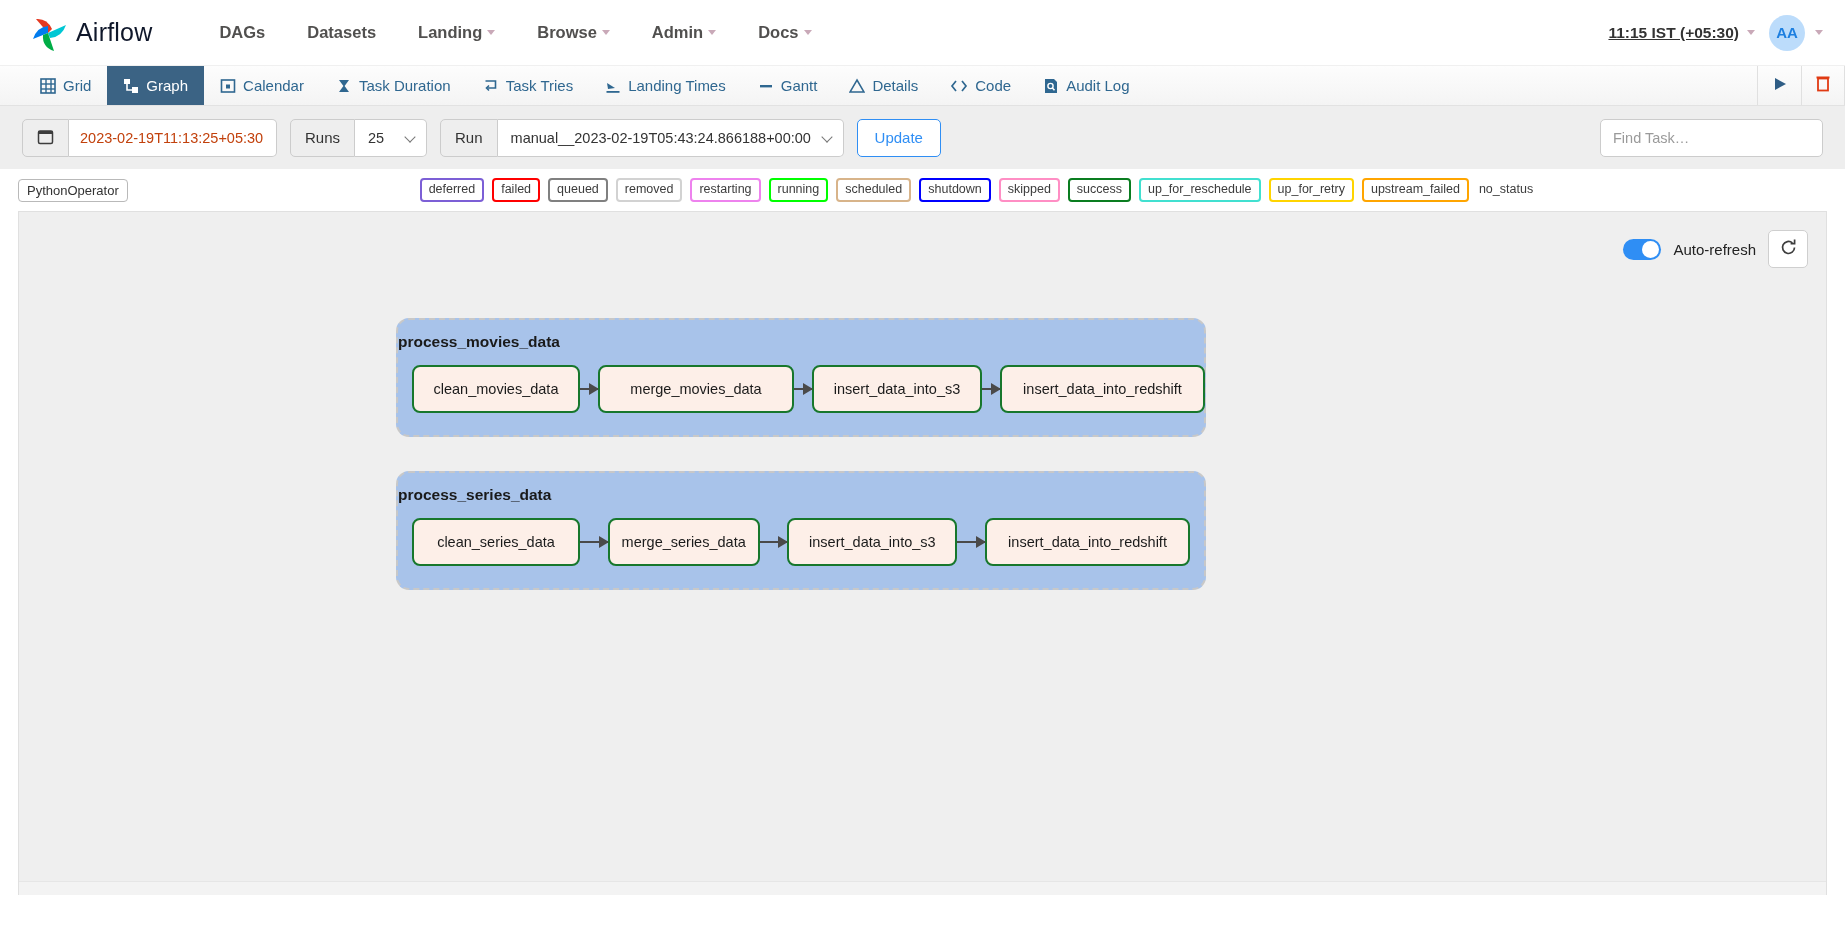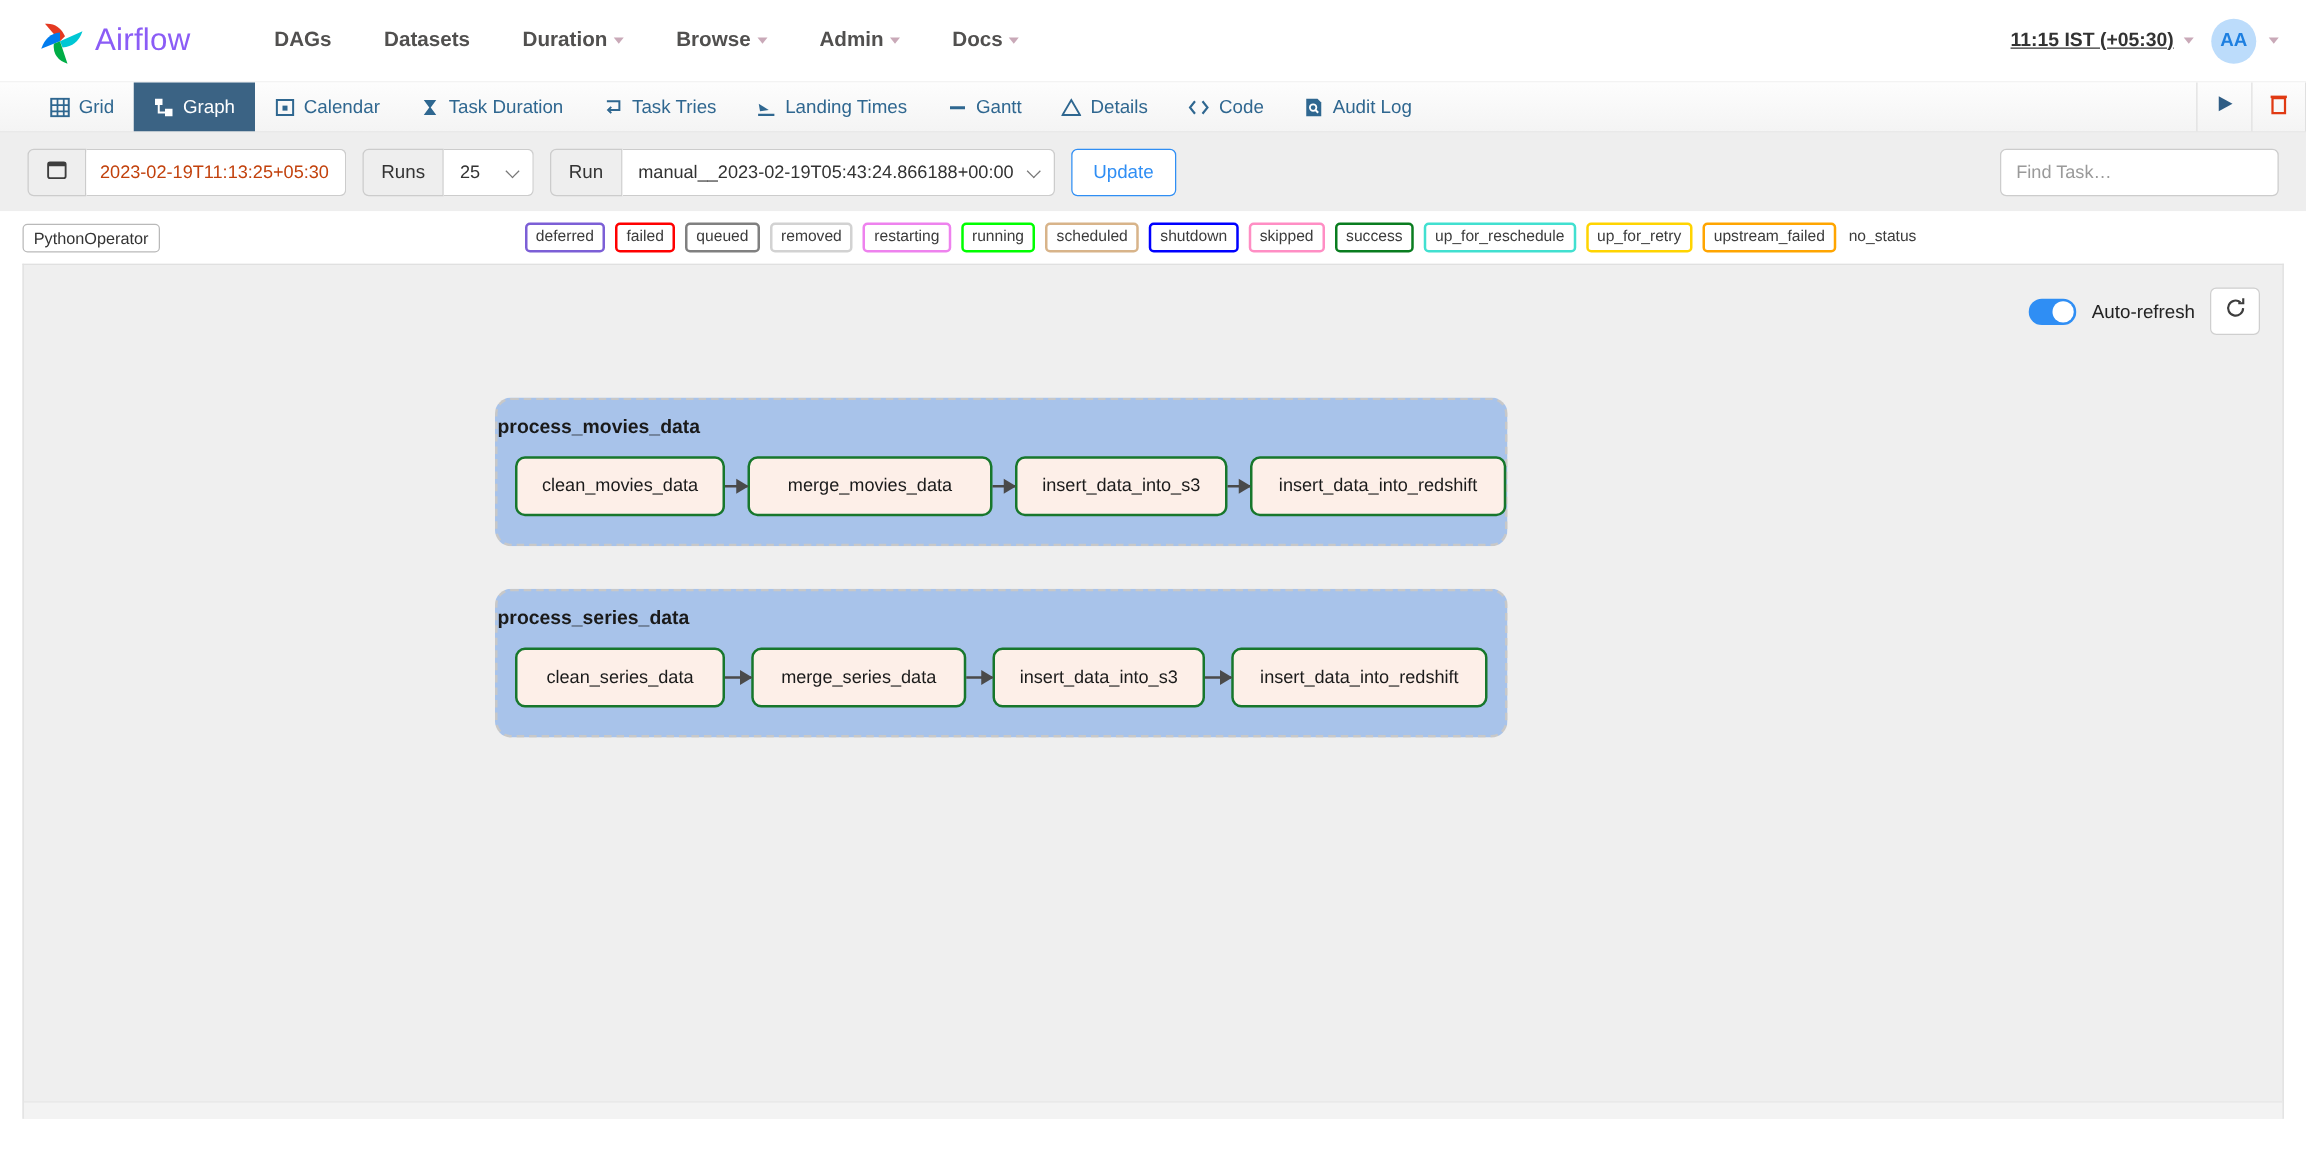--- a/index.html
+++ b/index.html
@@ -16,21 +16,21 @@
     height: 66px;
     background: #fff;
     display: flex;
     align-items: center;
     padding: 0 22px 0 26px;
     border-bottom: 1px solid #f0f0f0;
     position: relative;
   }
   .brand { display: flex; align-items: center; gap: 6px; margin-right: 46px; }
   .brand-logo { width: 44px; height: 44px; position: relative; }
-  .brand-name { font-size: 25px; color: #8b5cf6; letter-spacing: .2px; }
+  .brand-name { font-size: 25px; color: #0f172a; letter-spacing: .2px; }
   .nav-links { display: flex; align-items: center; gap: 0; }
   .nav-link {
     font-size: 16.5px; font-weight: bold; color: #51504f;
     padding: 8px 21px; cursor: pointer; white-space: nowrap;
     display: flex; align-items: center; gap: 5px;
   }
   .caret { border-left: 4.5px solid transparent; border-right: 4.5px solid transparent;
            border-top: 5px solid #c9a9b8; display: inline-block; }
   .nav-right { margin-left: auto; display: flex; align-items: center; gap: 14px; }
   .clock { font-size: 15.5px; font-weight: bold; color: #333; display: flex; align-items: center; gap: 8px; text-decoration: underline; }
@@ -192,21 +192,21 @@
   </div>
 
   <div class="nav-links">
     <div class="nav-link">
       <span>DAGs</span>
     </div>
     <div class="nav-link">
       <span>Datasets</span>
     </div>
     <div class="nav-link">
-      <span>Duration</span>
+      <span>Landing</span>
       <i class="caret"></i>
     </div>
     <div class="nav-link">
       <span>Browse</span>
       <i class="caret"></i>
     </div>
     <div class="nav-link">
       <span>Admin</span>
       <i class="caret"></i>
     </div>
@@ -435,21 +435,21 @@
         <span class="arrow"></span>
         <div class="tnode" style="width:205px">insert_data_into_redshift</div>
       </div>
     </div>
 
     <div class="tgroup">
       <div class="tgroup-title">process_series_data</div>
       <div class="tg-body">
         <div class="tnode" style="width:168px">clean_series_data</div>
         <span class="arrow"></span>
-        <div class="tnode" style="width:172px">merge_series_data</div>
+        <div class="tnode" style="width:152px">merge_series_data</div>
         <span class="arrow"></span>
         <div class="tnode" style="width:170px">insert_data_into_s3</div>
         <span class="arrow"></span>
         <div class="tnode" style="width:205px">insert_data_into_redshift</div>
       </div>
     </div>
 
   </div>
 
   <div class="hscroll"></div>

